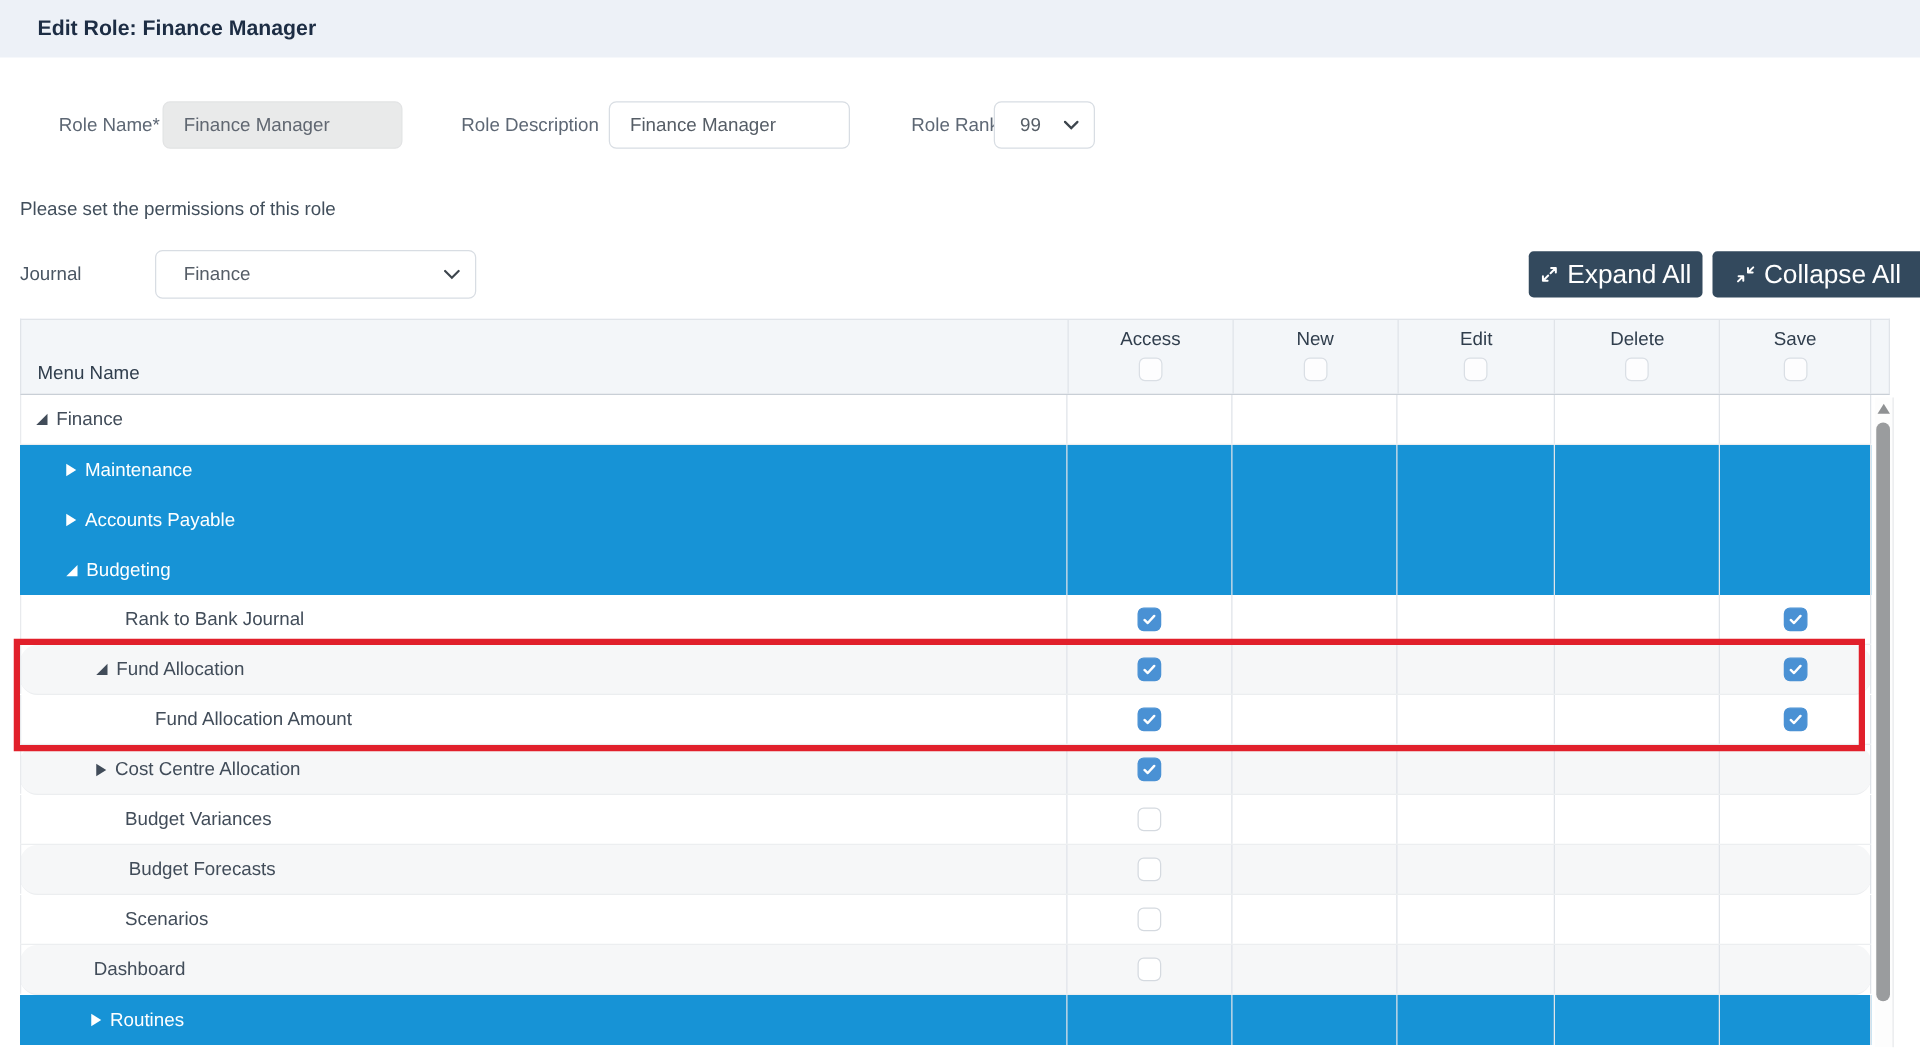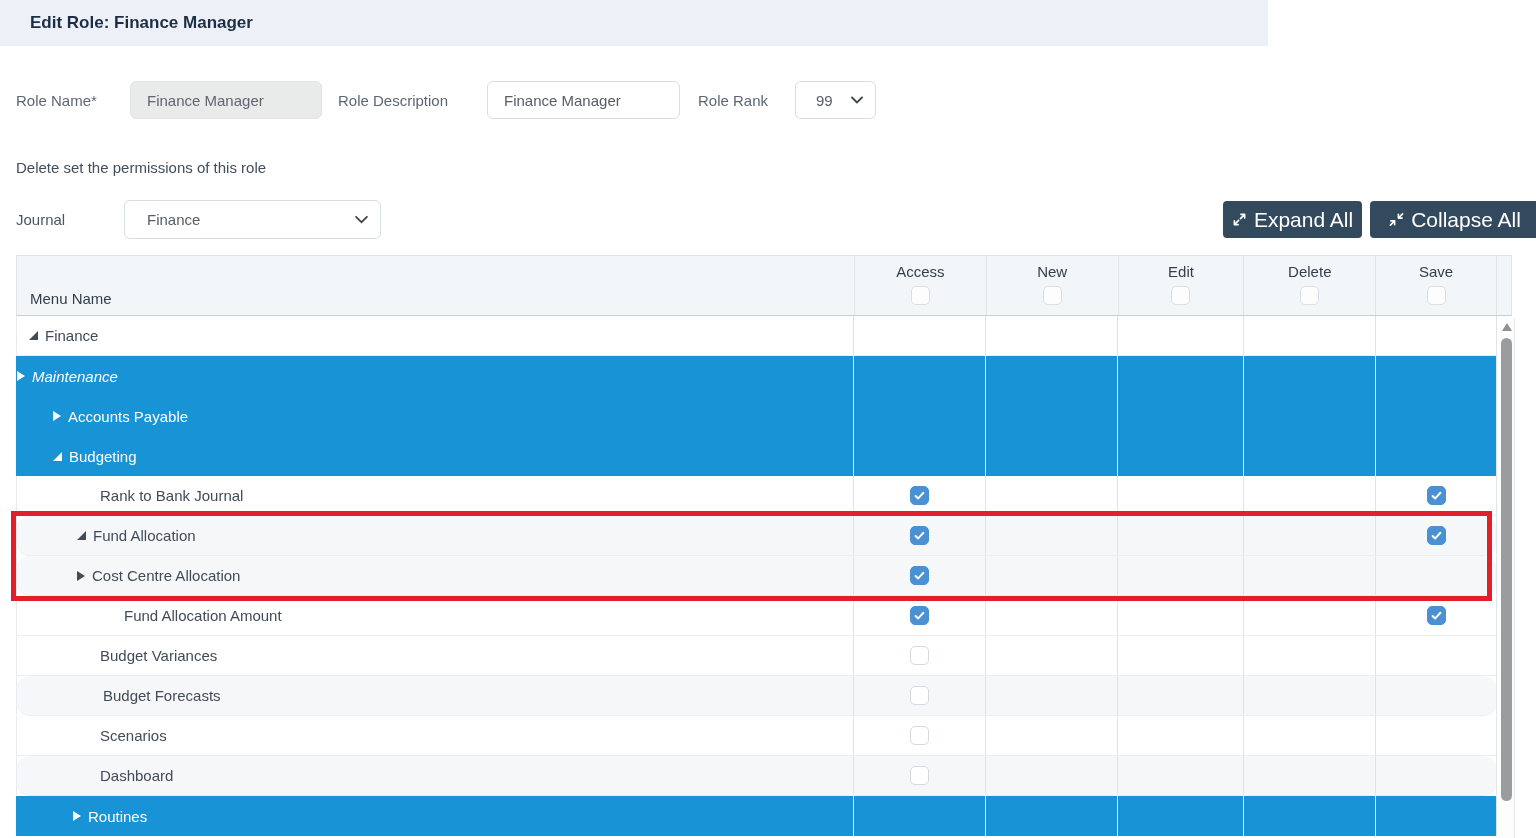--- a/index.html
+++ b/index.html
@@ -1,27 +1,27 @@
 <!DOCTYPE html>
 <html style="--accent-blue: #1793d6; --checkbox-blue: #4a91d4; --button-dark: #33495d; --highlight-red: #e1202b; --header-bar-bg: #edf1f7;"><head>
 <meta charset="utf-8">
 <style>
   * { margin:0; padding:0; box-sizing:border-box; }
   html,body { width:1536px; height:838px; background:#fff; overflow:hidden;
               font-family:"Liberation Sans", sans-serif; }
   body { position:relative; }
 
   
-  .titlebar { position:absolute; left:0; top:0; width:1268px; height:46px;
+  .titlebar { position:absolute; left:0; top:0; width:1536px; height:46px;
               background:var(--header-bar-bg); display:flex; align-items:center; }
   .titlebar h1 { margin-left:30px; font-size:17px; font-weight:bold; color:#1d2d44; }
 
   
   .flabel { position:absolute; top:81px; height:38px; display:flex; align-items:center;
-            font-size:15px; color:#5d6774; }
+            font-size:15px; color:#5d6774;margin-left:31px; }
   .finput { position:absolute; top:81px; height:38px; display:flex; align-items:center;
             font-size:15px; color:#555d66; border-radius:6px; padding-left:16px; }
   .disabled-input { background:#e9eaea; border:1px solid #e2e3e4; color:#606771; }
   .text-input { background:#fff; border:1px solid #d8dde3; }
   .selectbox { background:#fff; border:1px solid #d8dde3; justify-content:space-between;
                padding-right:12px; cursor:pointer; }
   .hint { position:absolute; left:16px; top:159px; font-size:15px; color:#414e5b; }
   .module-label { position:absolute; left:16px; top:200px; height:39px; display:flex;
                   align-items:center; font-size:15px; color:#4a5663; }
 
@@ -95,21 +95,21 @@
 <div class="finput text-input" style="left:487px; width:193px">Finance Manager</div>
 
 <div class="flabel" style="left:698px">Role Rank</div>
 <div class="finput selectbox" style="left:795px; width:81px; padding-left:20px">
   <span>99</span>
   <svg class="chevron-svg" width="12" height="8" viewBox="0 0 12 8">
       <path d="M1 1.5 6 6.5 11 1.5" stroke="#3d454d" stroke-width="1.8" fill="none" stroke-linecap="round"></path>
     </svg>
 </div>
 
-<div class="hint">Delete set the permissions of this role</div>
+<div class="hint">Please set the permissions of this role</div>
 
 <div class="module-label">Journal</div>
 <div class="finput selectbox" style="left:124px; top:200px; width:257px; height:39px; padding-left:22px">
   <span>Finance</span>
   <svg class="chevron-svg" width="13" height="9" viewBox="0 0 12 8">
       <path d="M1 1.5 6 6.5 11 1.5" stroke="#3d454d" stroke-width="1.6" fill="none" stroke-linecap="round"></path>
     </svg>
 </div>
 
 <button class="dark-btn" style="left:1223px; width:139px">
@@ -156,21 +156,21 @@
           <span class="tri tri-exp"></span>
           <span class="row-label">Finance</span>
         </div>
         <div class="cell perm-cell" style="width: 132px;"></div>
         <div class="cell perm-cell" style="width: 132px;"></div>
         <div class="cell perm-cell" style="width: 126px;"></div>
         <div class="cell perm-cell" style="width: 132px;"></div>
         <div class="cell perm-cell" style="width: 121px;"></div>
       </div>
       <div class="row blue">
-        <div class="cell menu-cell" style=" font-style: italic;">
+        <div class="cell menu-cell" style="padding-left: 36px;">
           <span class="tri tri-col"></span>
           <span class="row-label">Maintenance</span>
         </div>
         <div class="cell perm-cell" style="width: 132px;"></div>
         <div class="cell perm-cell" style="width: 132px;"></div>
         <div class="cell perm-cell" style="width: 126px;"></div>
         <div class="cell perm-cell" style="width: 132px;"></div>
         <div class="cell perm-cell" style="width: 121px;"></div>
       </div>
       <div class="row blue">
@@ -234,61 +234,61 @@
         <div class="cell perm-cell" style="width: 126px;"></div>
         <div class="cell perm-cell" style="width: 132px;"></div>
         <div class="cell perm-cell" style="width: 121px;">
           <div class="checkbox checked">
             <svg width="13" height="13" viewBox="0 0 16 16">
               <path d="M3.2 8.6 6.4 11.6 12.8 4.6" stroke="#fff" stroke-width="2.4" fill="none" stroke-linecap="round" stroke-linejoin="round"></path>
             </svg>
           </div>
         </div>
       </div>
+      <div class="row white">
+        <div class="cell menu-cell" style="padding-left: 84px;">
+          <span class="tri-spacer"></span>
+          <span class="row-label">Fund Allocation Amount</span>
+        </div>
+        <div class="cell perm-cell" style="width: 132px;">
+          <div class="checkbox checked">
+            <svg width="13" height="13" viewBox="0 0 16 16">
+              <path d="M3.2 8.6 6.4 11.6 12.8 4.6" stroke="#fff" stroke-width="2.4" fill="none" stroke-linecap="round" stroke-linejoin="round"></path>
+            </svg>
+          </div>
+        </div>
+        <div class="cell perm-cell" style="width: 132px;"></div>
+        <div class="cell perm-cell" style="width: 126px;"></div>
+        <div class="cell perm-cell" style="width: 132px;"></div>
+        <div class="cell perm-cell" style="width: 121px;">
+          <div class="checkbox checked">
+            <svg width="13" height="13" viewBox="0 0 16 16">
+              <path d="M3.2 8.6 6.4 11.6 12.8 4.6" stroke="#fff" stroke-width="2.4" fill="none" stroke-linecap="round" stroke-linejoin="round"></path>
+            </svg>
+          </div>
+        </div>
+      </div>
       <div class="row gray">
         <div class="cell menu-cell" style="padding-left: 60px;">
           <span class="tri tri-col"></span>
           <span class="row-label">Cost Centre Allocation</span>
         </div>
         <div class="cell perm-cell" style="width: 132px;">
           <div class="checkbox checked">
             <svg width="13" height="13" viewBox="0 0 16 16">
               <path d="M3.2 8.6 6.4 11.6 12.8 4.6" stroke="#fff" stroke-width="2.4" fill="none" stroke-linecap="round" stroke-linejoin="round"></path>
             </svg>
           </div>
         </div>
         <div class="cell perm-cell" style="width: 132px;"></div>
         <div class="cell perm-cell" style="width: 126px;"></div>
         <div class="cell perm-cell" style="width: 132px;"></div>
         <div class="cell perm-cell" style="width: 121px;"></div>
       </div>
       <div class="row white">
-        <div class="cell menu-cell" style="padding-left: 84px;">
-          <span class="tri-spacer"></span>
-          <span class="row-label">Fund Allocation Amount</span>
-        </div>
-        <div class="cell perm-cell" style="width: 132px;">
-          <div class="checkbox checked">
-            <svg width="13" height="13" viewBox="0 0 16 16">
-              <path d="M3.2 8.6 6.4 11.6 12.8 4.6" stroke="#fff" stroke-width="2.4" fill="none" stroke-linecap="round" stroke-linejoin="round"></path>
-            </svg>
-          </div>
-        </div>
-        <div class="cell perm-cell" style="width: 132px;"></div>
-        <div class="cell perm-cell" style="width: 126px;"></div>
-        <div class="cell perm-cell" style="width: 132px;"></div>
-        <div class="cell perm-cell" style="width: 121px;">
-          <div class="checkbox checked">
-            <svg width="13" height="13" viewBox="0 0 16 16">
-              <path d="M3.2 8.6 6.4 11.6 12.8 4.6" stroke="#fff" stroke-width="2.4" fill="none" stroke-linecap="round" stroke-linejoin="round"></path>
-            </svg>
-          </div>
-        </div>
-      </div>
-      <div class="row white">
         <div class="cell menu-cell" style="padding-left: 60px;">
           <span class="tri-spacer"></span>
           <span class="row-label">Budget Variances</span>
         </div>
         <div class="cell perm-cell" style="width: 132px;">
           <div class="checkbox"></div>
         </div>
         <div class="cell perm-cell" style="width: 132px;"></div>
         <div class="cell perm-cell" style="width: 126px;"></div>
         <div class="cell perm-cell" style="width: 132px;"></div>
@@ -314,21 +314,21 @@
         </div>
         <div class="cell perm-cell" style="width: 132px;">
           <div class="checkbox"></div>
         </div>
         <div class="cell perm-cell" style="width: 132px;"></div>
         <div class="cell perm-cell" style="width: 126px;"></div>
         <div class="cell perm-cell" style="width: 132px;"></div>
         <div class="cell perm-cell" style="width: 121px;"></div>
       </div>
       <div class="row gray">
-        <div class="cell menu-cell" style="padding-left: 60px; text-align: center;">
+        <div class="cell menu-cell" style="padding-left: 35px; text-align: center;">
           <span class="tri-spacer"></span>
           <span class="row-label">Dashboard</span>
         </div>
         <div class="cell perm-cell" style="width: 132px;">
           <div class="checkbox"></div>
         </div>
         <div class="cell perm-cell" style="width: 132px;"></div>
         <div class="cell perm-cell" style="width: 126px;"></div>
         <div class="cell perm-cell" style="width: 132px;"></div>
         <div class="cell perm-cell" style="width: 121px;"></div>

